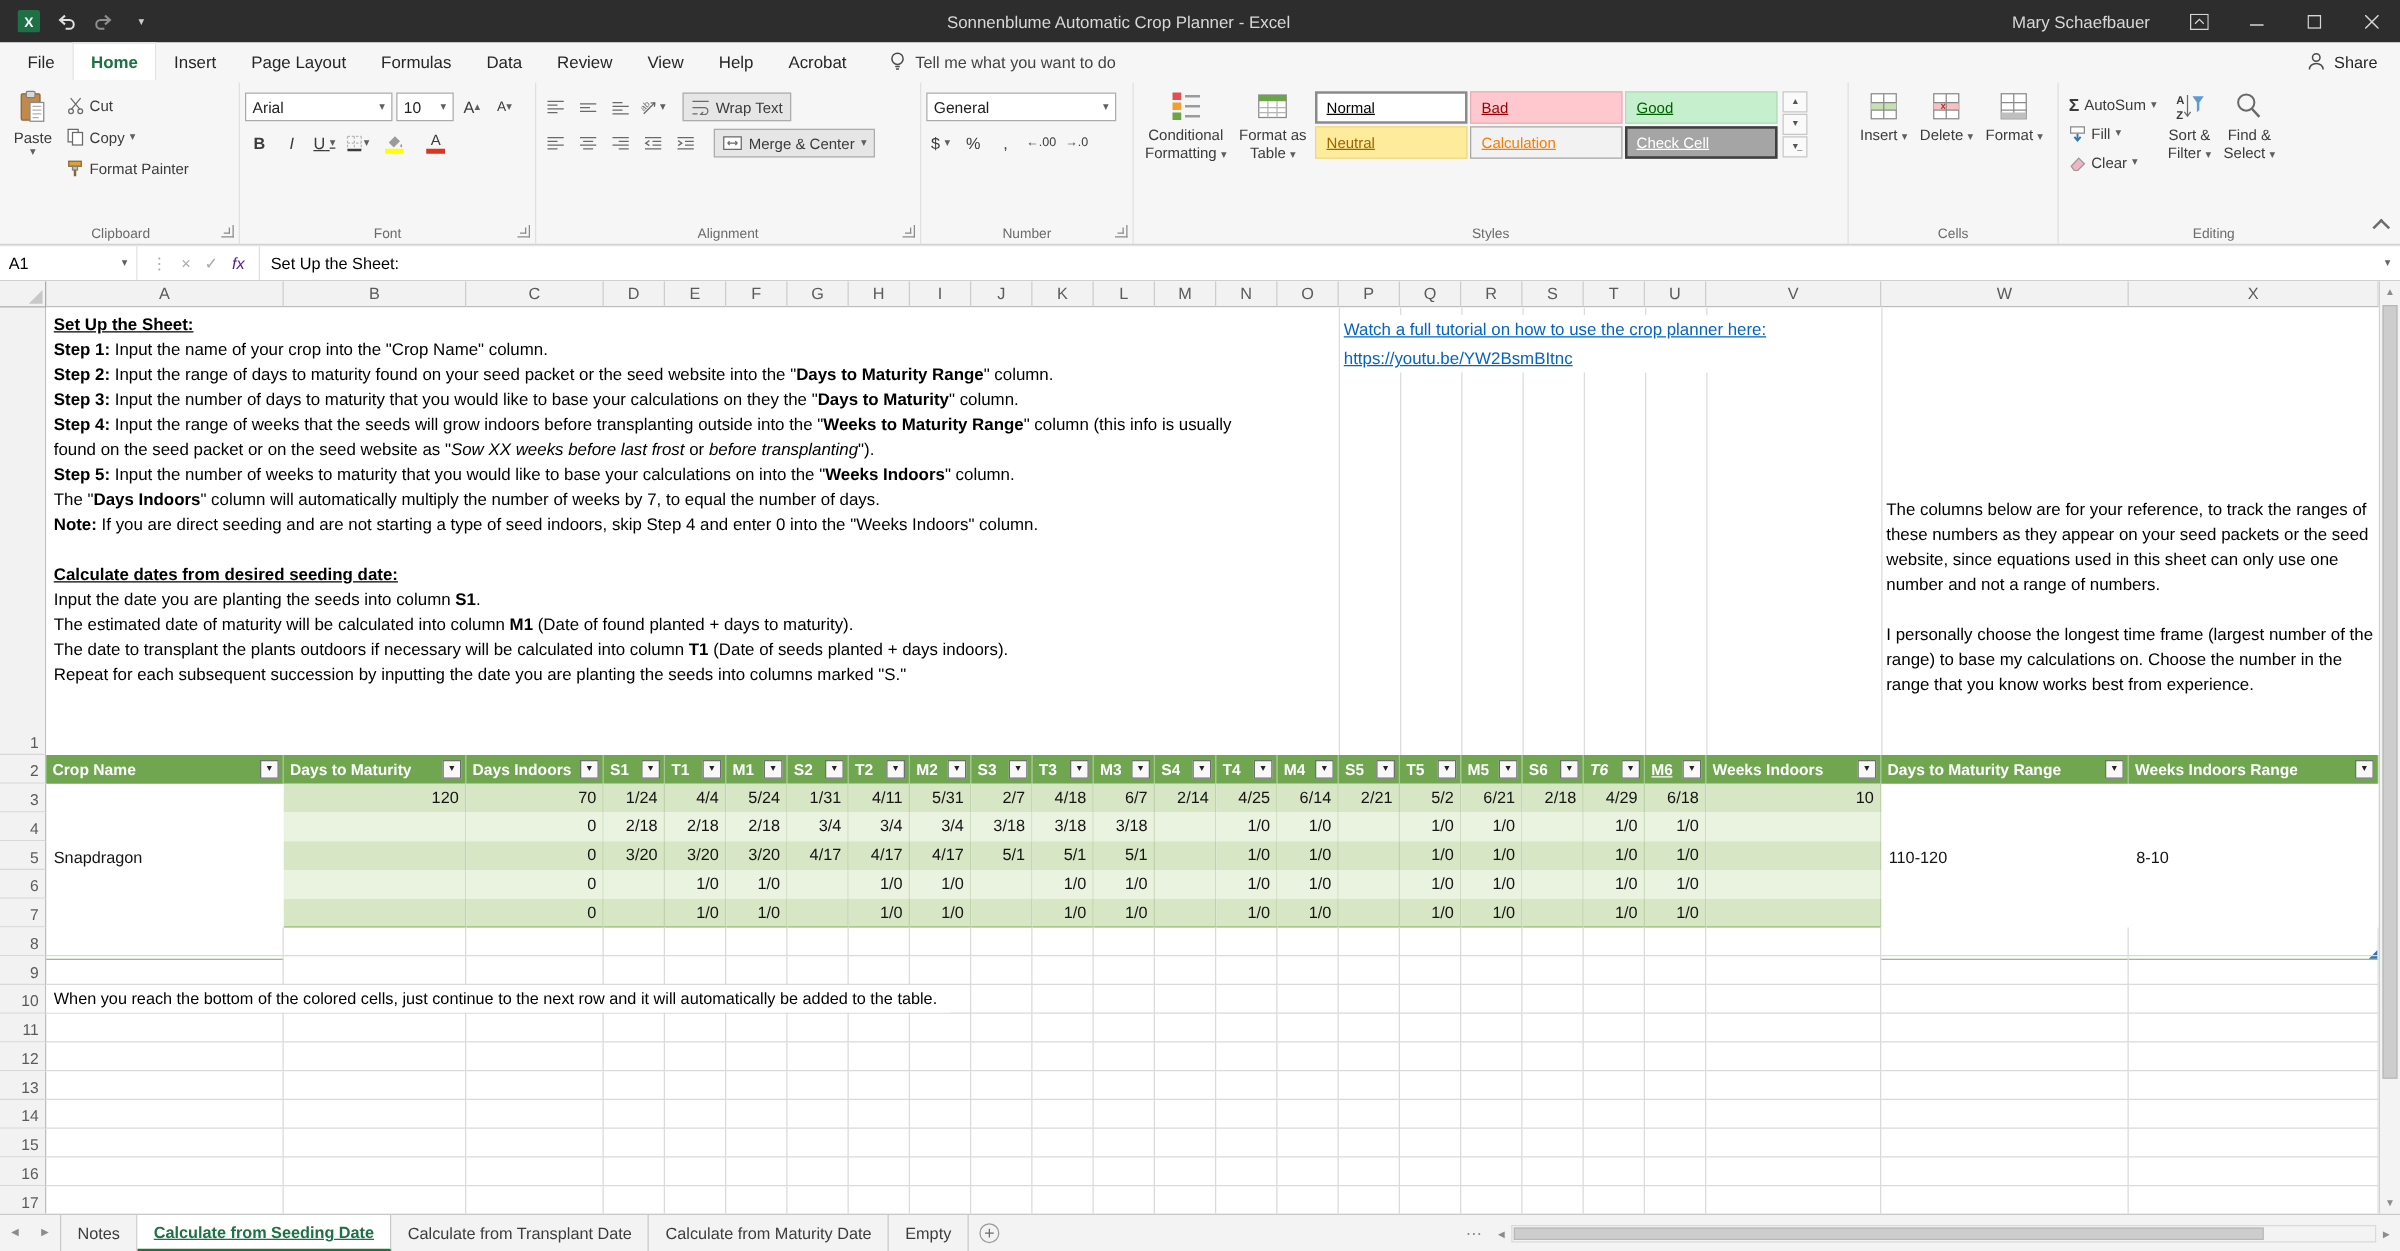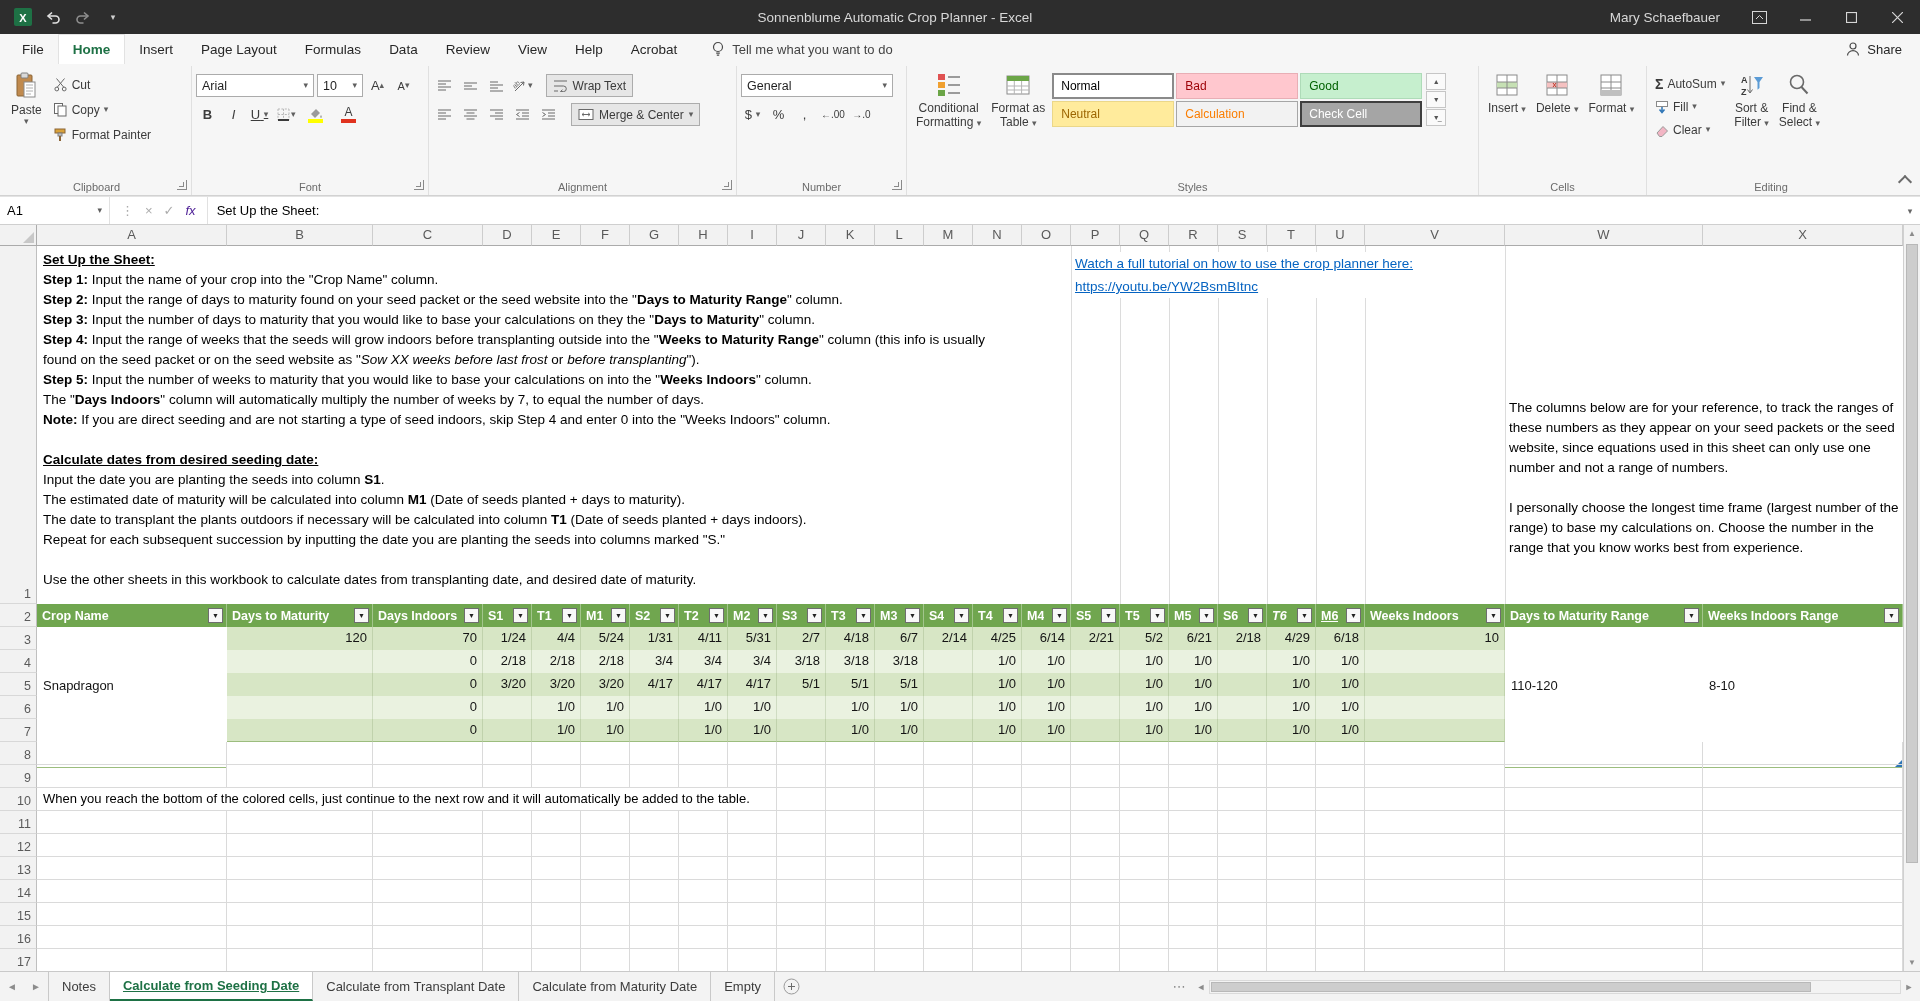--- a/index.html
+++ b/index.html
@@ -39,21 +39,21 @@
   .f-row { display:flex; align-items:center; gap:3px; height:25px; }
   .combo { background:#fff; border:1px solid #ABABAB; height:23px; display:flex; align-items:center; padding:0 5px; font-size:12.5px; color:#1f1f1f; }
   .combo .caret { margin-left:auto; padding-left:5px; }
   .tbtn { min-width:23px; height:22px; display:flex; align-items:center; justify-content:center; color:#3B3B3B; font-size:13px; padding:0 2px; }
   .bold-g { font-weight:bold; } .ital-g { font-style:italic; } .und-g { text-decoration:underline; }
   .colorbtn { width:30px; height:22px; display:flex; flex-direction:column; align-items:center; justify-content:center; }
   .colorbar { width:15px; height:4px; margin-top:1px; }
   .togglebtn { display:flex; align-items:center; gap:5px; padding:0 6px; height:23px; background:#E6E6E6; border:1px solid #ACACAC; font-size:12px; color:#3B3B3B; white-space:nowrap; }
   .styles-inner { display:flex; }
   .csgallery { display:grid; grid-template-columns:repeat(3,122px); grid-auto-rows:26px; gap:2px; align-content:start; padding:4px 2px 0 2px; }
-  .csitem { display:flex; align-items:center; padding-left:8px; font-size:12px; border:1px solid transparent; white-space:nowrap; overflow:hidden; }
+  .csitem { display:flex; align-items:center; padding-left:8px; font-size:12px; border:1px solid transparent; white-space:nowrap; overflow:hidden;text-decoration:underline; }
   .cs-normal { background:#FFFFFF; border:2px solid #8A8A8A; padding-left:7px; color:#000; }
   .cs-bad { background:#FFC7CE; color:#9C0006; border-color:#E8AEB5; }
   .cs-good { background:#C6EFCE; color:#006100; border-color:#AEDBB8; }
   .cs-neutral { background:#FFEB9C; color:#9C6500; border-color:#EBD789; }
   .cs-calc { background:#F2F2F2; color:#FA7D00; border-color:#A6A6A6; }
   .cs-check { background:#A5A5A5; color:#FFFFFF; border:2px solid #3F3F3F; padding-left:7px; }
   .csscroll { width:20px; display:flex; flex-direction:column; gap:1px; padding-top:4px; margin-left:2px; }
   .css-btn { height:17px; border:1px solid #C6C6C6; background:#FAFAFA; font-size:7px; color:#555; display:flex; align-items:center; justify-content:center; }
   .ed-col { display:flex; flex-direction:column; gap:2px; padding-top:4px; }
   .collapse-ribbon { position:absolute; right:10px; bottom:8px; width:10px; height:10px; border-left:2px solid #6B6B6B; border-top:2px solid #6B6B6B; transform:rotate(45deg); }
@@ -564,25 +564,24 @@
                 <div class="instr-line"><span class="b">Step 2:</span><span> Input the range of days to maturity found on your seed packet or the seed website into the "</span><span class="b">Days to Maturity Range</span><span>" column.</span></div>
                 <div class="instr-line"><span class="b">Step 3:</span><span> Input the number of days to maturity that you would like to base your calculations on they the "</span><span class="b">Days to Maturity</span><span>" column.</span></div>
                 <div class="instr-line"><span class="b">Step 4:</span><span> Input the range of weeks that the seeds will grow indoors before transplanting outside into the "</span><span class="b">Weeks to Maturity Range</span><span>" column (this info is usually</span></div>
                 <div class="instr-line"><span>found on the seed packet or on the seed website as "</span><span class="i">Sow XX weeks before last frost</span><span> or </span><span class="i">before transplanting</span><span>").</span></div>
                 <div class="instr-line"><span class="b">Step 5:</span><span> Input the number of weeks to maturity that you would like to base your calculations on into the "</span><span class="b">Weeks Indoors</span><span>" column.</span></div>
                 <div class="instr-line"><span>The "</span><span class="b">Days Indoors</span><span>" column will automatically multiply the number of weeks by 7, to equal the number of days.</span></div>
                 <div class="instr-line"><span class="b">Note:</span><span> If you are direct seeding and are not starting a type of seed indoors, skip Step 4 and enter 0 into the "Weeks Indoors" column.</span></div>
                 <div class="instr-line">&nbsp;</div>
                 <div class="instr-line"><span class="b u">Calculate dates from desired seeding date:</span></div>
                 <div class="instr-line"><span>Input the date you are planting the seeds into column </span><span class="b">S1</span><span>.</span></div>
-                <div class="instr-line"><span>The estimated date of maturity will be calculated into column </span><span class="b">M1</span><span> (Date of seeds planted + days to maturity).</span></div>
+                <div class="instr-line"><span>The estimated date of maturity will be calculated into column </span><span class="b">M1</span><span> (Date of found planted + days to maturity).</span></div>
                 <div class="instr-line"><span>The date to transplant the plants outdoors if necessary will be calculated into column </span><span class="b">T1</span><span> (Date of seeds planted + days indoors).</span></div>
                 <div class="instr-line"><span>Repeat for each subsequent succession by inputting the date you are planting the seeds into columns marked "S."</span></div>
                 <div class="instr-line">&nbsp;</div>
-                <div class="instr-line"><span>Use the other sheets in this workbook to calculate dates from transplanting date, and desired date of maturity.</span></div>
               </div>
             <div class="tutorial">
               <div>Watch a full tutorial on how to use the crop planner here:</div>
               <div>https://youtu.be/YW2BsmBItnc</div>
             </div>
             <div class="refnote">
               <p>The columns below are for your reference, to track the ranges of these numbers as they appear on your seed packets or the seed website, since equations used in this sheet can only use one number and not a range of numbers.</p>
               <p class="gap"></p>
               <p>I personally choose the longest time frame (largest number of the range) to base my calculations on. Choose the number in the range that you know works best from experience.</p>
             </div>

